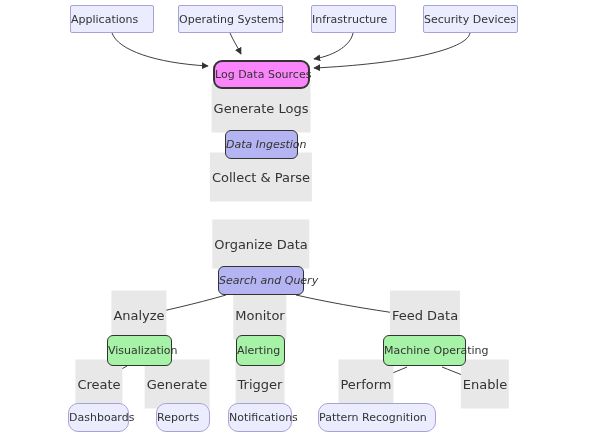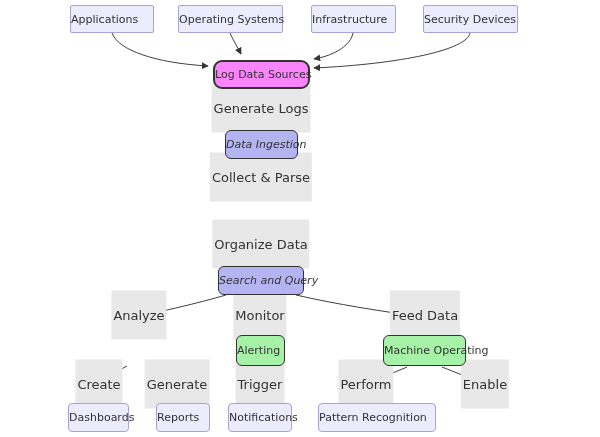--- a/index.html
+++ b/index.html
@@ -18,21 +18,21 @@
   .node{
     position:absolute;z-index:3;box-sizing:border-box;
     display:flex;align-items:center;justify-content:flex-start;
     font-size:11px;color:var(--text-color);text-align:center;white-space:nowrap;
   }
   .kind-default{
     background:var(--node-default-fill);
     border:1px solid var(--node-default-border);
     border-radius:2px;
   }
-  .kind-default.rounded{border-radius:4px;}
+  .kind-default.rounded{border-radius:10px;}
   .kind-source{
     background:var(--source-fill);
     border:2px solid var(--dark-border);
     border-radius:9px;
   }
   .kind-process{
     background:var(--process-fill);
     border:1.5px solid var(--dark-border);
     border-radius:6px;
     font-style:italic;
@@ -100,20 +100,23 @@
     <span>Log Data Sources</span>
   </div>
 
   <div class="node kind-process" style="left:225px;top:130px;width:73px;height:29px">
     <span>Data Ingestion</span>
   </div>
   <div class="node kind-process" style="left:218px;top:266px;width:86px;height:29px">
     <span>Search and Query</span>
   </div>
 
+  <div class="node kind-analytics" style="left:107px;top:335px;width:65px;height:31px">
+    <span>Visualization</span>
+  </div>
   <div class="node kind-analytics" style="left:236px;top:335px;width:49px;height:31px">
     <span>Alerting</span>
   </div>
   <div class="node kind-analytics" style="left:383px;top:335px;width:83px;height:31px">
     <span>Machine Operating</span>
   </div>
 
   <div class="node kind-default rounded" style="left:68px;top:403px;width:61px;height:29px">
     <span>Dashboards</span>
   </div>

